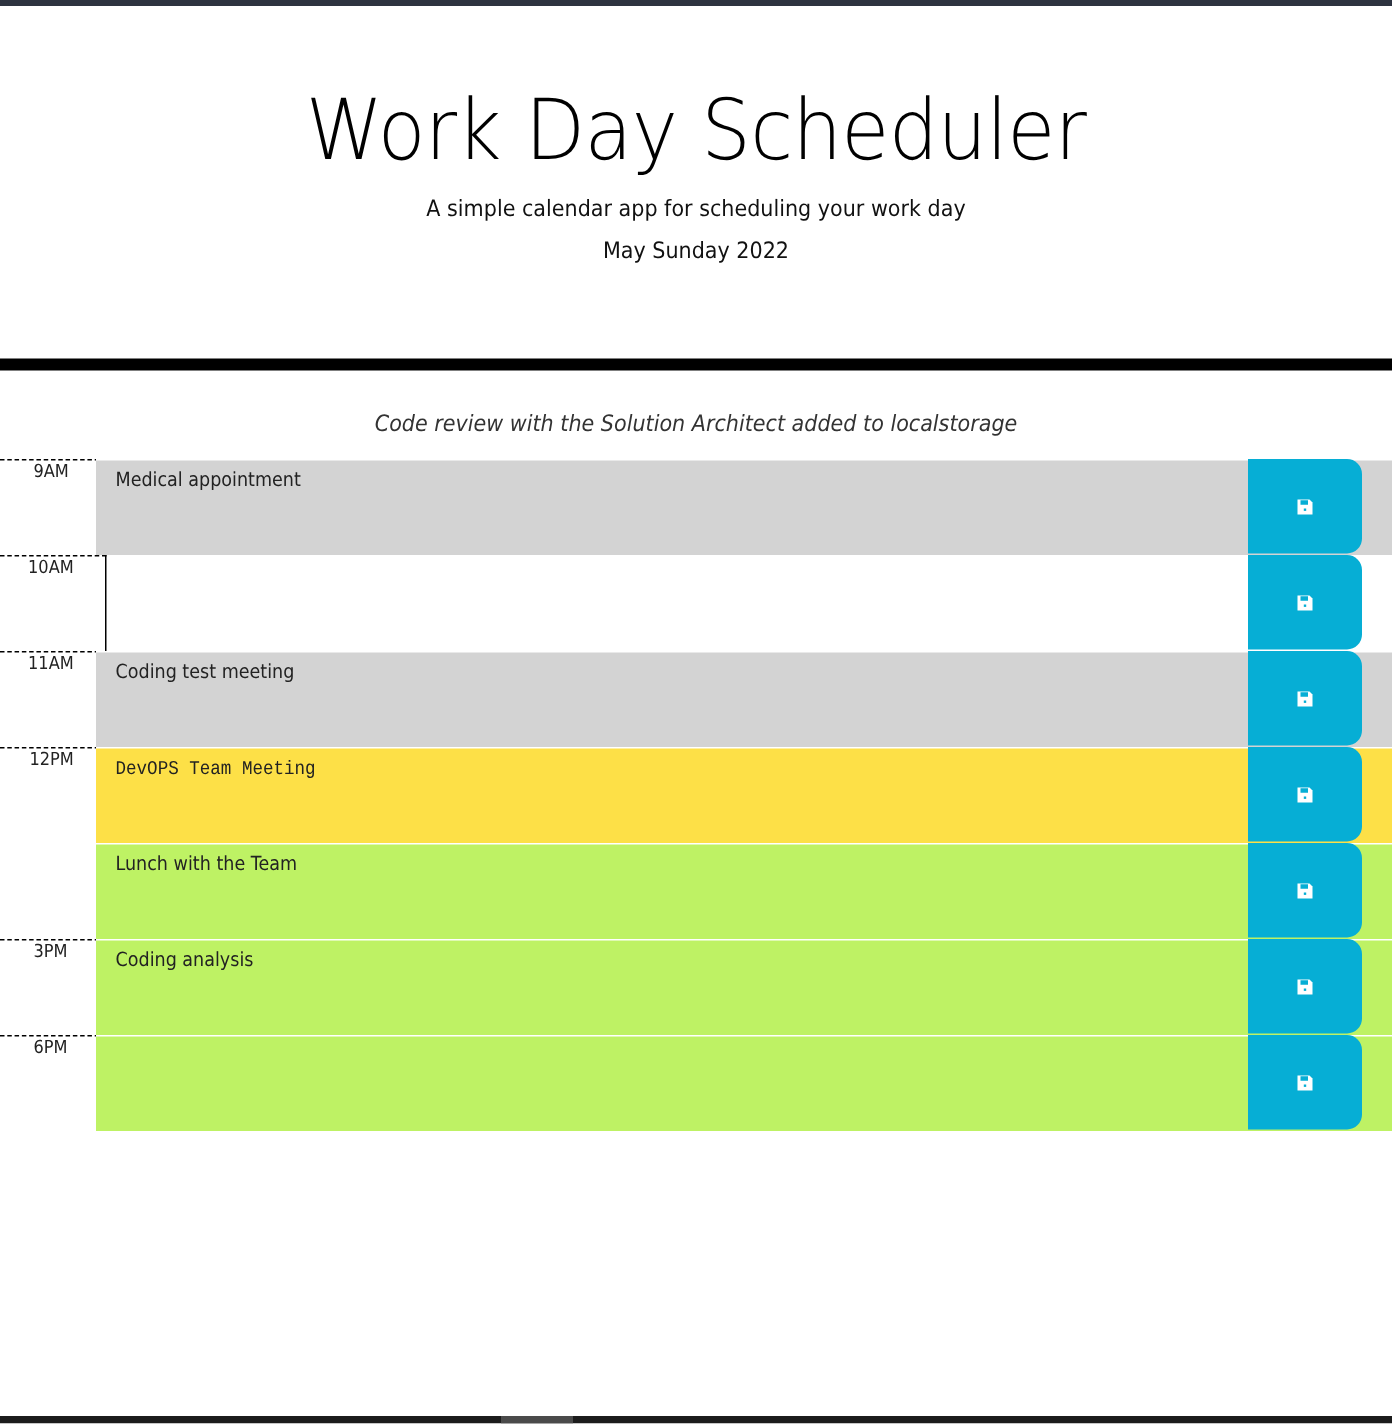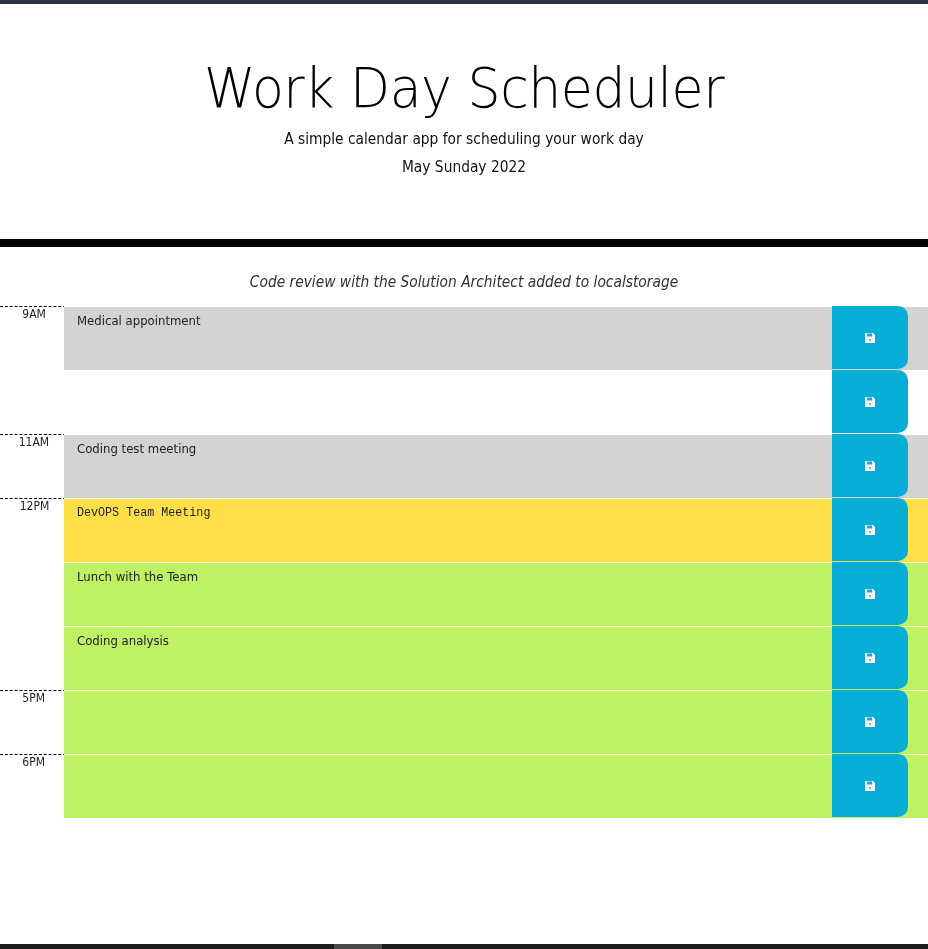--- a/index.html
+++ b/index.html
@@ -54,20 +54,21 @@
     <div class="desc past"><span class="desc-text">Medical appointment</span></div>
     <div class="save-btn">
       <svg class="save-icon" viewBox="0 0 12 12">
         <path d="M1 1 H9 L11 3 V11 H1 Z" fill="#fff"></path>
         <rect x="3" y="1.5" width="5" height="3" fill="#06aed5"></rect>
         <rect x="5.2" y="7" width="1.6" height="1.6" fill="#06aed5"></rect>
       </svg>
     </div>
   </div>
     <div class="row">
+    <div class="hour"><span class="hour-text">10AM</span></div>
     <div class="save-btn">
       <svg class="save-icon" viewBox="0 0 12 12">
         <path d="M1 1 H9 L11 3 V11 H1 Z" fill="#fff"></path>
         <rect x="3" y="1.5" width="5" height="3" fill="#06aed5"></rect>
         <rect x="5.2" y="7" width="1.6" height="1.6" fill="#06aed5"></rect>
       </svg>
     </div>
   </div>
     <div class="row">
     <div class="hour"><span class="hour-text">11AM</span></div>
@@ -95,32 +96,22 @@
     <div class="desc future"><span class="desc-text">Lunch with the Team</span></div>
     <div class="save-btn">
       <svg class="save-icon" viewBox="0 0 12 12">
         <path d="M1 1 H9 L11 3 V11 H1 Z" fill="#fff"></path>
         <rect x="3" y="1.5" width="5" height="3" fill="#06aed5"></rect>
         <rect x="5.2" y="7" width="1.6" height="1.6" fill="#06aed5"></rect>
       </svg>
     </div>
   </div>
     <div class="row">
+    <div class="hour"><span class="hour-text">3PM</span></div>
     <div class="desc future"><span class="desc-text">Coding analysis</span></div>
-    <div class="save-btn">
-      <svg class="save-icon" viewBox="0 0 12 12">
-        <path d="M1 1 H9 L11 3 V11 H1 Z" fill="#fff"></path>
-        <rect x="3" y="1.5" width="5" height="3" fill="#06aed5"></rect>
-        <rect x="5.2" y="7" width="1.6" height="1.6" fill="#06aed5"></rect>
-      </svg>
-    </div>
-  </div>
-    <div class="row">
-    <div class="hour"><span class="hour-text">5PM</span></div>
-    <div class="desc future"><span class="desc-text"></span></div>
     <div class="save-btn">
       <svg class="save-icon" viewBox="0 0 12 12">
         <path d="M1 1 H9 L11 3 V11 H1 Z" fill="#fff"></path>
         <rect x="3" y="1.5" width="5" height="3" fill="#06aed5"></rect>
         <rect x="5.2" y="7" width="1.6" height="1.6" fill="#06aed5"></rect>
       </svg>
     </div>
   </div>
     <div class="row">
     <div class="hour"><span class="hour-text">6PM</span></div>

